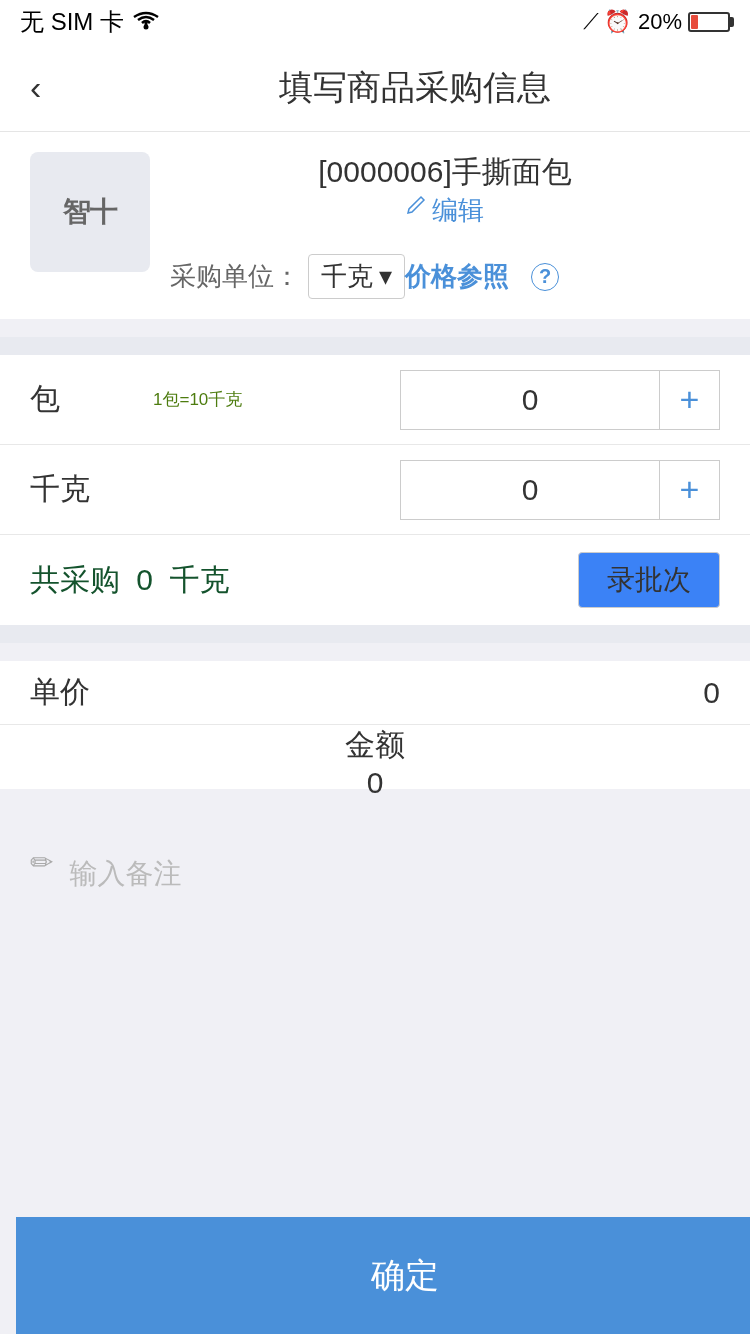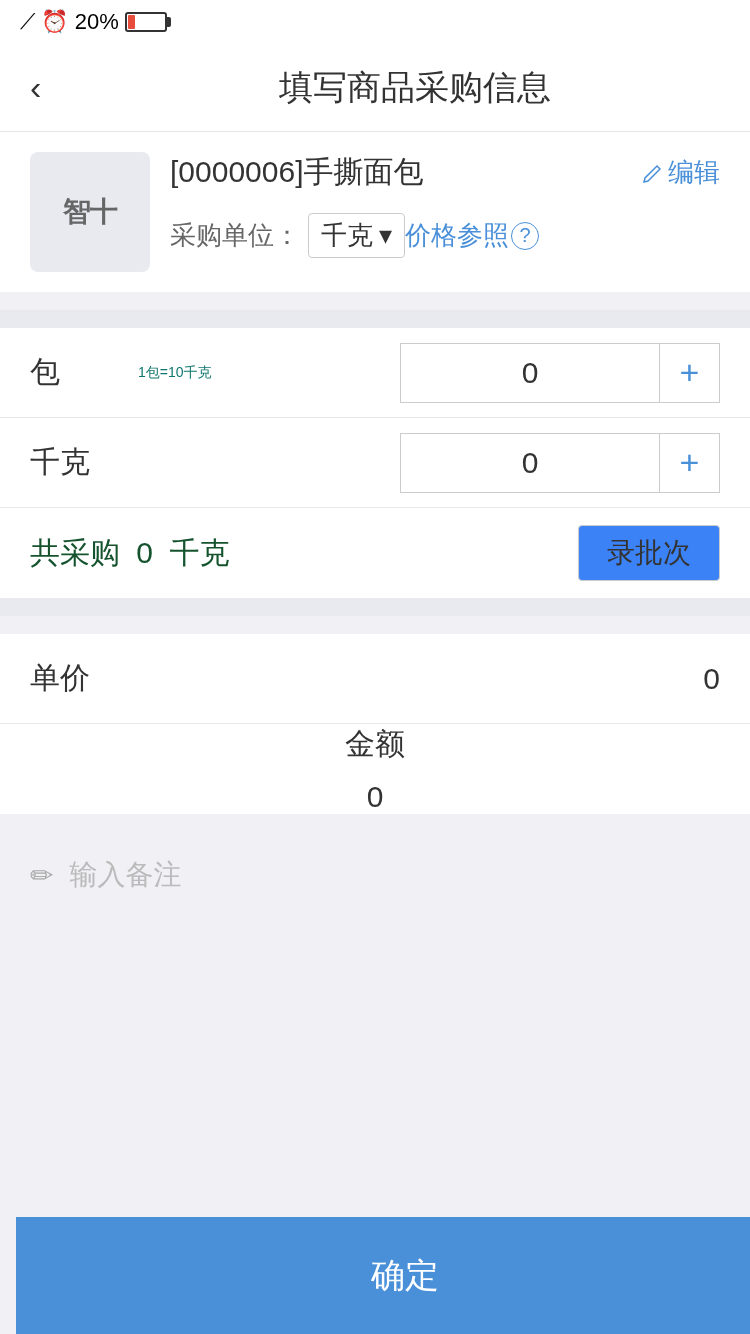--- a/index.html
+++ b/index.html
@@ -90,32 +90,32 @@
       font-weight: bold;
       letter-spacing: -1px;
     }
     .product-info {
       flex: 1;
     }
     .product-name-row {
       display: flex;
       justify-content: space-between;
       align-items: center;
-      margin-bottom: 20px;
+      margin-bottom: 26px;
+      flex-direction: column;
     }
     .product-name {
       font-size: 30px;
       color: #333;
       font-weight: 500;
     }
     .edit-btn {
       font-size: 26px;
       color: #4a90d9;
       display: flex;
-      align-items: center;
       gap: 4px;
     }
     .unit-row {
       display: flex;
       align-items: center;
       justify-content: flex-start;
     }
     .unit-label {
       font-size: 26px;
       color: #666;
@@ -128,21 +128,22 @@
       color: #333;
       display: flex;
       align-items: center;
       gap: 6px;
     }
     .price-ref {
       font-size: 26px;
       color: #4a90d9;
       display: flex;
       align-items: center;
-      gap: 2px;
+      gap: 22px;
+      font-weight: bold;
     }
 
     
     .divider {
       height: 18px;
       background: #e8eaf0;
     }
 
     
     .input-section {
@@ -154,23 +155,23 @@
       padding: 0 30px;
       height: 90px;
       border-bottom: 1px solid #e8e8e8;
     }
     .input-label {
       font-size: 30px;
       color: #333;
       min-width: 100px;
     }
     .input-sublabel {
-      font-size: 14px;
-      color: #0f766e;
-      margin-left: 8px;
+      font-size: 17px;
+      color: #4d7c0f;
+      margin-left: 23px;
     }
     .input-controls {
       flex: 1;
       display: flex;
       align-items: center;
       justify-content: flex-end;
       gap: 0;
     }
     .number-input {
       border: 1px solid #ccc;
@@ -221,21 +222,21 @@
     
     .price-section {
       background: #fff;
       margin-top: 18px;
     }
     .price-row {
       display: flex;
       align-items: center;
       justify-content: space-between;
       padding: 0 30px;
-      height: 90px;
+      height: 64px;
       border-bottom: 1px solid #e8e8e8;
     }
     .price-row:last-child {
       border-bottom: none;
       flex-direction: column;
     }
     .price-label {
       font-size: 30px;
       color: #333;
     }
@@ -250,20 +251,21 @@
       margin-top: 18px;
       padding: 24px 30px;
       display: flex;
       align-items: center;
       gap: 16px;
       min-height: 80px;
     }
     .remarks-placeholder {
       font-size: 28px;
       color: #bbb;
+      margin-top: 24px;
     }
 
     
     .bottom-area {
       flex: 1;
       background: #f0f0f5;
       min-height: 280px;
     }
 
     
@@ -281,20 +283,32 @@
       justify-content: center;
       cursor: pointer;
       border: none;
       padding-left: 28px;
     }
   </style>
 </head>
 <body>
 
 <div class="status-bar">
+  <div class="status-left">
+    <span>无 SIM 卡</span>
+    <span>
+      <svg width="28" height="20" viewBox="0 0 28 20">
+        <path d="M14 16 Q14 12 14 12" stroke="#000" stroke-width="3" fill="none"></path>
+        <path d="M10 13 Q14 9 18 13" stroke="#000" stroke-width="2.5" fill="none"></path>
+        <path d="M6 10 Q14 4 22 10" stroke="#000" stroke-width="2.5" fill="none"></path>
+        <path d="M2 7 Q14 -1 26 7" stroke="#000" stroke-width="2.5" fill="none"></path>
+        <circle cx="14" cy="17" r="2.5" fill="#000"></circle>
+      </svg>
+    </span>
+  </div>
   <div class="status-right">
     <span>⟋</span>
     <span>⏰</span>
     <span>20%</span>
     <div class="battery-icon">
       <div class="battery-fill"></div>
     </div>
   </div>
 </div>
 

